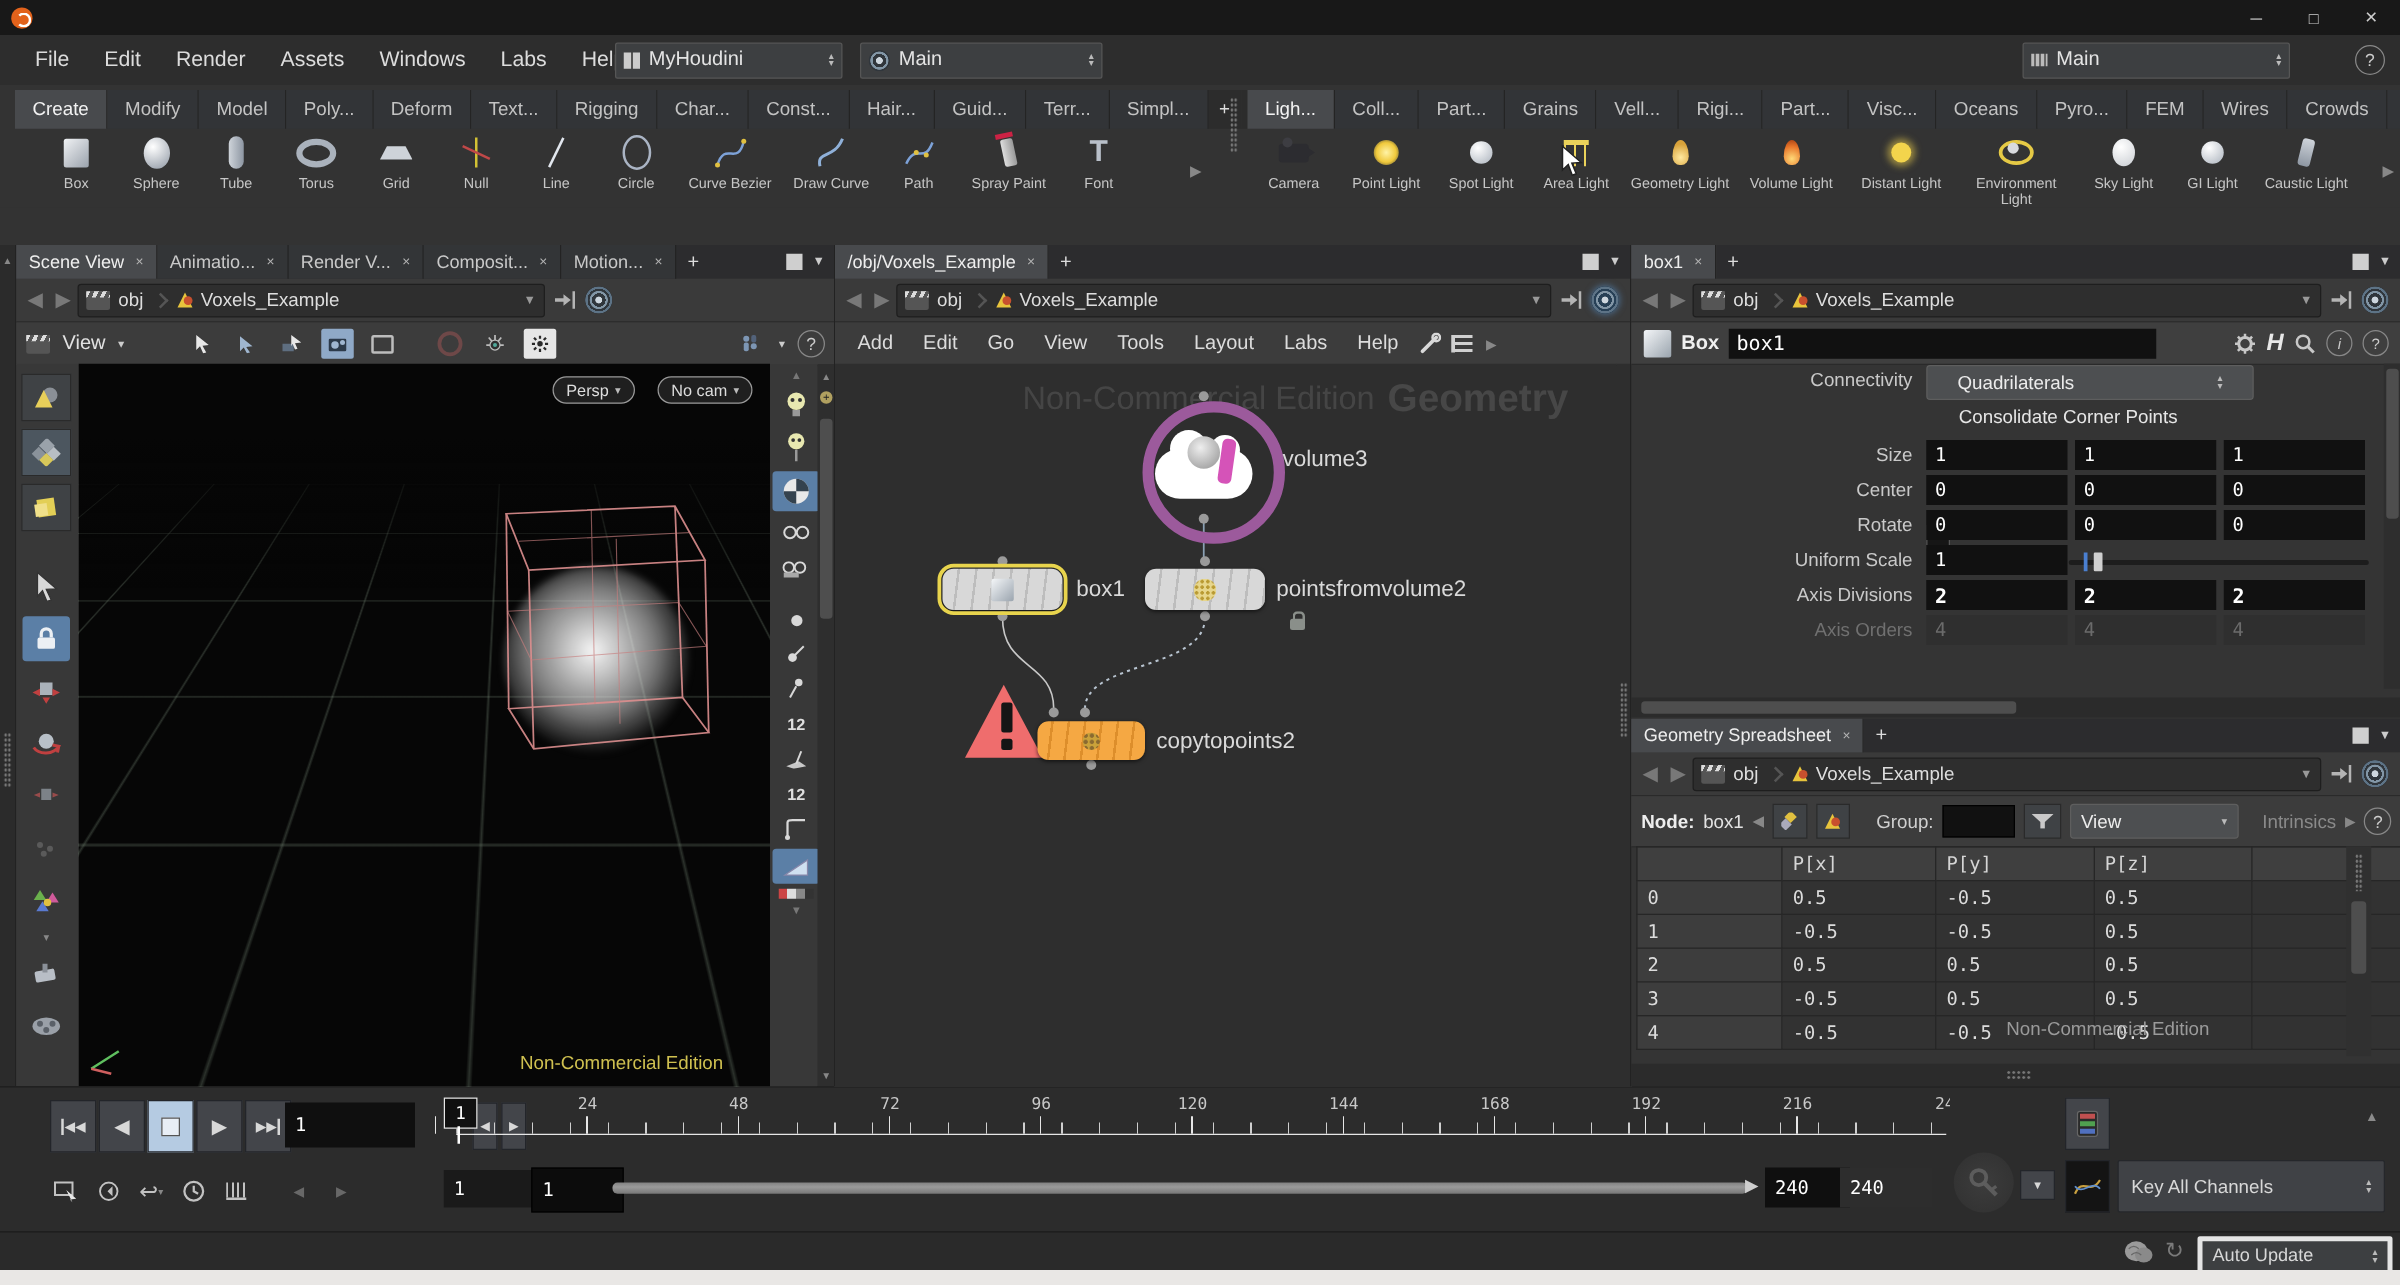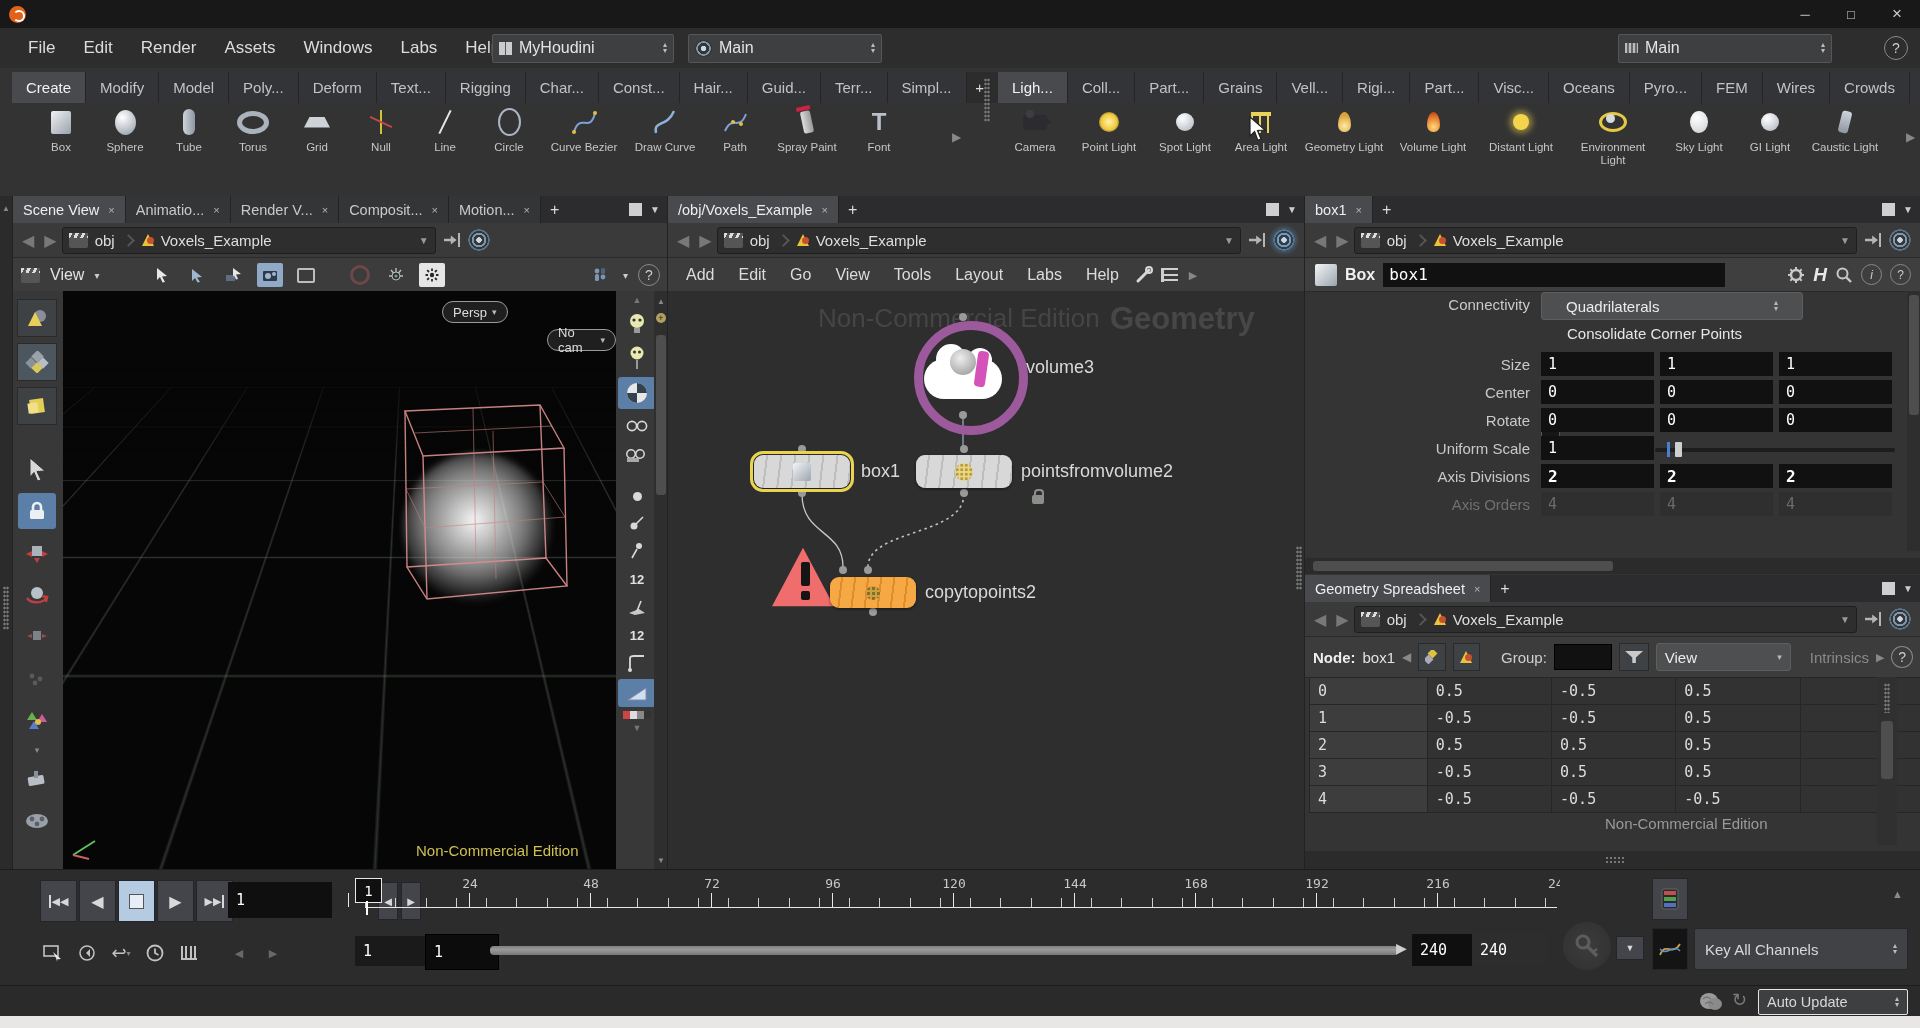--- a/index.html
+++ b/index.html
@@ -657,21 +657,21 @@
           <polygon points="343,198 480,191 502,226 362,237"></polygon>
           <line x1="410" y1="117" x2="413" y2="272"></line>
           <line x1="430" y1="140" x2="433" y2="288"></line>
           <line x1="352" y1="142" x2="489" y2="135"></line>
         </g>
       </svg>
       <div class="pill" style="left:379px;top:10px;">
           <span>Persp</span>
           <span style="font-size:9px;color:#bbb;">▾</span>
         </div>
-      <div class="pill" style="left:484px;top:10px;margin-top:28px;">
+      <div class="pill" style="left:463px;top:10px;">
           <span>No cam</span>
           <span style="font-size:9px;color:#bbb;">▾</span>
         </div>
       <div class="vwm" style="left:353px;top:551px;">Non-Commercial Edition</div>
       <svg class="abs" style="left:6px;top:540px;" width="34" height="30">
         <line x1="4" y1="24" x2="26" y2="10" stroke="#5fbf5f" stroke-width="2"></line>
         <line x1="4" y1="24" x2="20" y2="28" stroke="#cf5f5f" stroke-width="2"></line>
       </svg>
     </div>
     <div class="abs" style="left:603px;top:95px;width:38px;height:578px;background:#383838;">
@@ -1013,20 +1013,27 @@
       <div class="ssdrop">
         <span>View</span>
         <span style="font-size:9px;color:#bbb;">▾</span>
       </div>
       <span style="color:#8a8a8a;font-size:15px;margin-left:12px;">Intrinsics</span>
       <span style="color:#888;font-size:11px;">▶</span>
       <div class="helpcircle" style="width:20px;height:20px;margin-left:auto;">?</div>
     </div>
     <table class="sheet" style="position:absolute;left:4px;top:102px;">
       <tbody>
+          <tr>
+        <th style="width:112px;"></th>
+        <th style="width:116px;">P[x]</th>
+        <th style="width:120px;">P[y]</th>
+        <th style="width:120px;">P[z]</th>
+        <th style="width:62px;"></th>
+      </tr>
       <tr>
         <td class="idc">0</td>
         <td class="vc">0.5</td>
         <td class="vc">-0.5</td>
         <td class="vc">0.5</td>
         <td class="vc"></td>
       </tr>
       <tr>
         <td class="idc">1</td>
         <td class="vc">-0.5</td>
@@ -1188,21 +1195,21 @@
     </div>
   </div>
 
   <div class="abs statusbar">
     <svg class="abs" style="left:1698px;top:4px;" width="26" height="24">
         <ellipse cx="11" cy="11" rx="9" ry="8" fill="#9a9a9a"></ellipse>
         <ellipse cx="17" cy="14" rx="7" ry="6" fill="#8a8a8a"></ellipse>
         <path d="M5 9 Q9 5,13 9 M7 14 Q11 10,15 14" stroke="#666" fill="none"></path>
       </svg>
     <span class="abs" style="left:1732px;top:3px;color:#7a7a7a;font-size:18px;">↻</span>
-    <div class="abs" style="left:1758px;top:3px;width:132px;height:24px;background:#3d3f41;border:1px solid #e5e5e5;border-radius:2px;display:flex;align-items:center;justify-content:space-between;padding:0 8px;font-size:14.5px;color:#d8d8d8;">
+    <div class="abs" style="left:1758px;top:3px;width:132px;height:24px;background:#3d3f41;border:4px solid #e5e5e5;border-radius:2px;display:flex;align-items:center;justify-content:space-between;padding:0 8px;font-size:14.5px;color:#d8d8d8;">
       <span>Auto Update</span>
       <span class="spin">
           <span>▴</span>
           <span>▾</span>
         </span>
     </div>
   </div>
 
   <div class="abs bstrip"></div>
 

